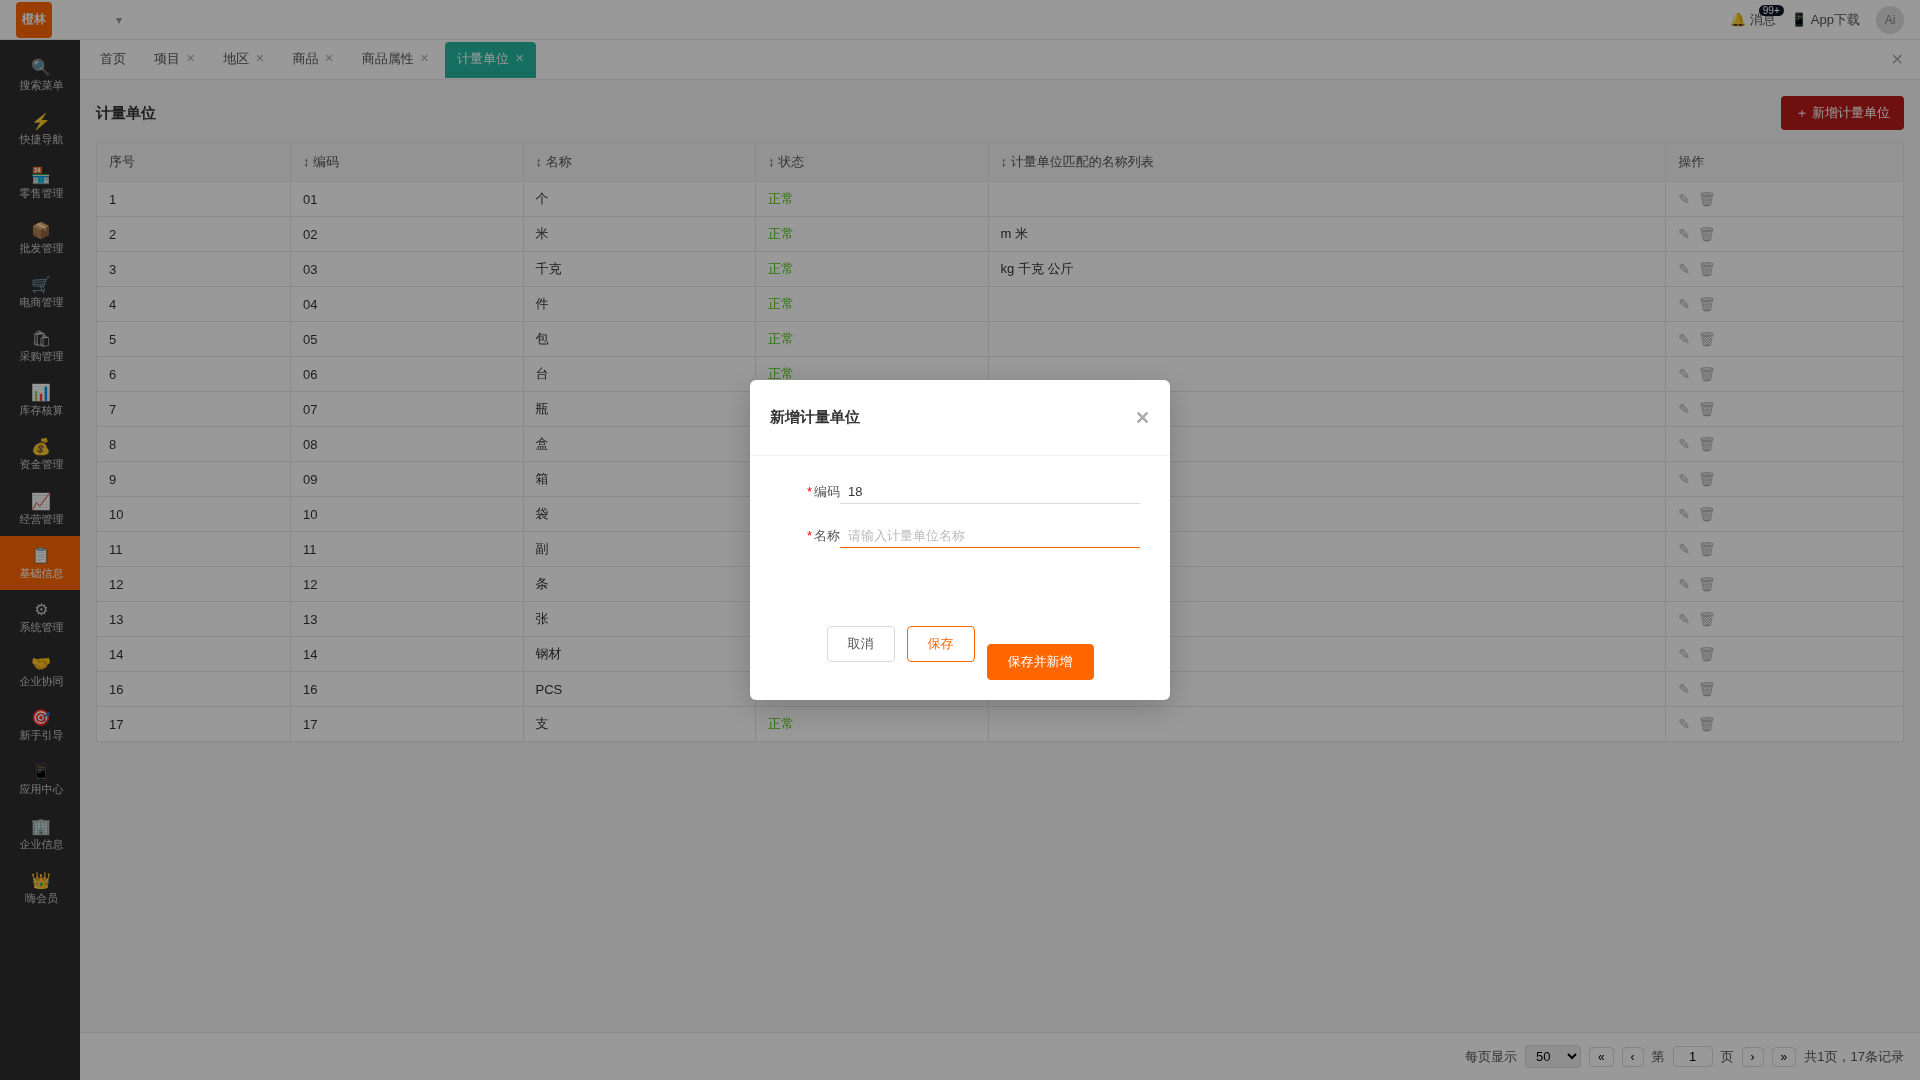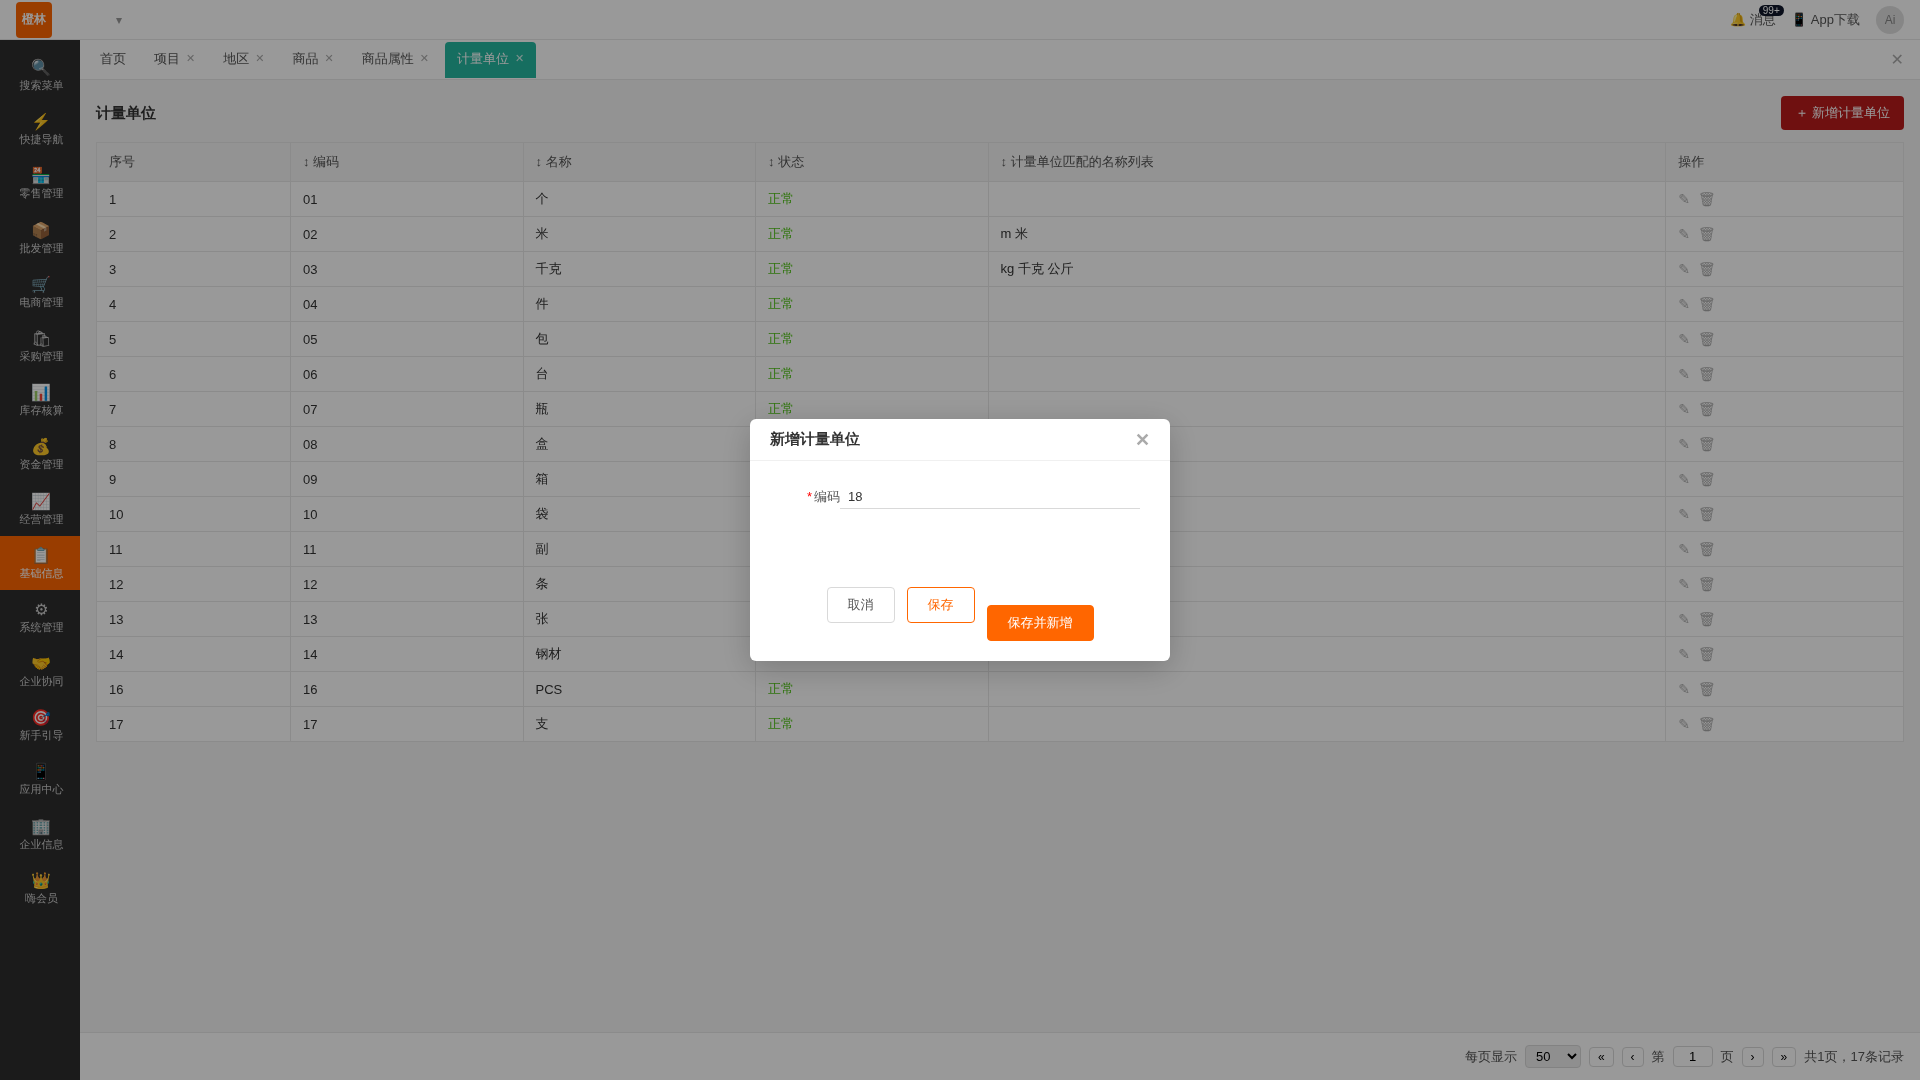--- a/index.html
+++ b/index.html
@@ -267,21 +267,21 @@
       background: #fff;
       border-radius: 6px;
       width: 420px;
       box-shadow: 0 8px 32px rgba(0,0,0,0.2);
       overflow: hidden;
     }
     .modal-header {
       display: flex;
       align-items: center;
       justify-content: space-between;
-      padding: 11px 20px;
+      padding: 28px 20px;
       border-bottom: 1px solid #f0f0f0;
       font-size: 15px;
       font-weight: bold;
       color: #333;
     }
     .modal-close {
       cursor: pointer;
       color: #aaa;
       font-size: 18px;
       line-height: 1;
@@ -735,20 +735,26 @@
       <span>新增计量单位</span>
       <span class="modal-close">✕</span>
     </div>
     <div class="modal-body">
       <div class="form-row">
         <label class="form-label">
           <span class="required">*</span>编码
         </label>
         <input class="form-input" type="text" value="18" style="">
       </div>
+      <div class="form-row">
+        <label class="form-label">
+          <span class="required">*</span>名称
+        </label>
+        <input class="form-input focused" type="text" placeholder="请输入计量单位名称" style="">
+      </div>
     </div>
     <div class="modal-footer">
       <button class="btn-cancel">取消</button>
       <button class="btn-save">保存</button>
       <button class="btn-save-new">保存并新增</button>
     </div>
   </div>
 </div>
 
 </body></html>

